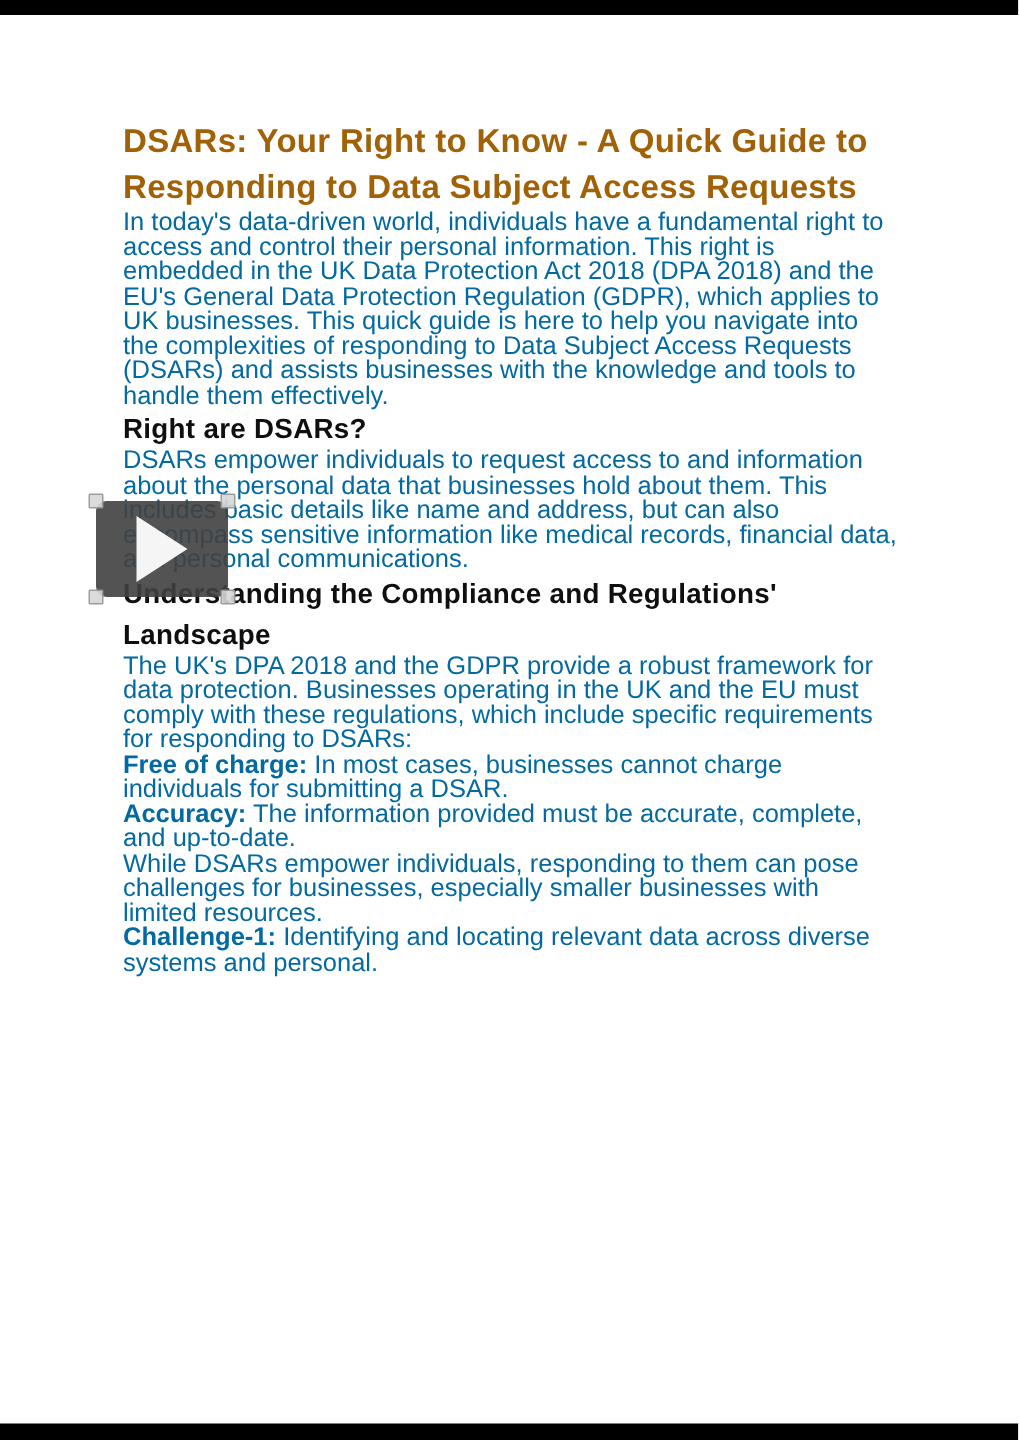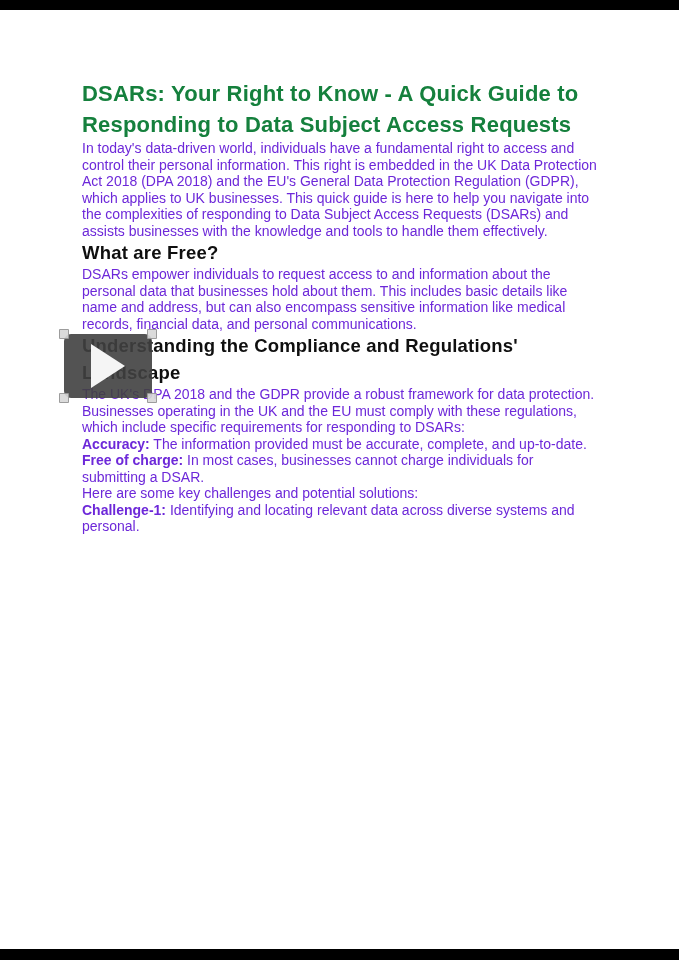--- a/index.html
+++ b/index.html
@@ -27,34 +27,34 @@
     left: 82px;
     width: 517px;
   }
   .content h1, .content h2, .content p { margin: 0; padding: 0; }
 
   h1.doc-title {
     margin-top: 68px;
     font-size: 22px;
     line-height: 31px;
     font-weight: bold;
-    color: #15803d;
+    color: #a16207;
     letter-spacing: 0.2px;
   }
   h2.section-h {
     font-size: 18.5px;
     line-height: 27px;
     font-weight: bold;
     color: #0f0f0f;
     letter-spacing: 0.2px;
   }
   .body {
-    font-size: 14px;
+    font-size: 17px;
     line-height: 16.5px;
-    color: #6d28d9;
+    color: #0369a1;
   }
   .b { font-weight: bold; }
 
   .m-intro   { margin-top: 14px; }
   .m-hwhat   { margin-top: 45px; }
   .m-pdsars  { margin-top: 16px; }
   .m-hund    { margin-top: 17px; }
   .m-puk     { margin-top: 20px; }
   .m-req0    { margin-top: 16px; }
   .m-req1    { margin-top: 17px; }
@@ -104,43 +104,43 @@
 <div class="page">
 
   <div class="letterbox top"></div>
 
   <div class="content">
 
     <h1 class="doc-title">DSARs: Your Right to Know - A Quick Guide to Responding to Data Subject Access Requests</h1>
 
     <p class="body m-intro">In today's data-driven world, individuals have a fundamental right to access and control their personal information. This right is embedded in the UK Data Protection Act 2018 (DPA 2018) and the EU's General Data Protection Regulation (GDPR), which applies to UK businesses. This quick guide is here to help you navigate into the complexities of responding to Data Subject Access Requests (DSARs) and assists businesses with the knowledge and tools to handle them effectively.</p>
 
-    <h2 class="section-h m-hwhat">What are Free?</h2>
+    <h2 class="section-h m-hwhat">Right are DSARs?</h2>
 
     <p class="body m-pdsars">DSARs empower individuals to request access to and information about the personal data that businesses hold about them. This includes basic details like name and address, but can also encompass sensitive information like medical records, financial data, and personal communications.</p>
 
     <h2 class="section-h m-hund">Understanding the Compliance and Regulations' Landscape</h2>
 
     <p class="body m-puk">The UK's DPA 2018 and the GDPR provide a robust framework for data protection. Businesses operating in the UK and the EU must comply with these regulations, which include specific requirements for responding to DSARs:</p>
 
 
 
+    <p class="body m-req3">
+      <span class="b">Free of charge:</span>
+      <span>In most cases, businesses cannot charge individuals for submitting a DSAR.</span>
+    </p>
+
     <p class="body m-req2">
       <span class="b">Accuracy:</span>
       <span>The information provided must be accurate, complete, and up-to-date.</span>
     </p>
 
-    <p class="body m-req3">
-      <span class="b">Free of charge:</span>
-      <span>In most cases, businesses cannot charge individuals for submitting a DSAR.</span>
-    </p>
 
+    <p class="body m-pwhile">While DSARs empower individuals, responding to them can pose challenges for businesses, especially smaller businesses with limited resources.</p>
 
-
-    <p class="body m-phere">Here are some key challenges and potential solutions:</p>
 
     <p class="body m-chall1">
       <span class="b">Challenge-1:</span>
       <span>Identifying and locating relevant data across diverse systems and personal.</span>
     </p>
 
   </div>
 
   <div class="video-overlay">
     <div class="handle tl"></div>

